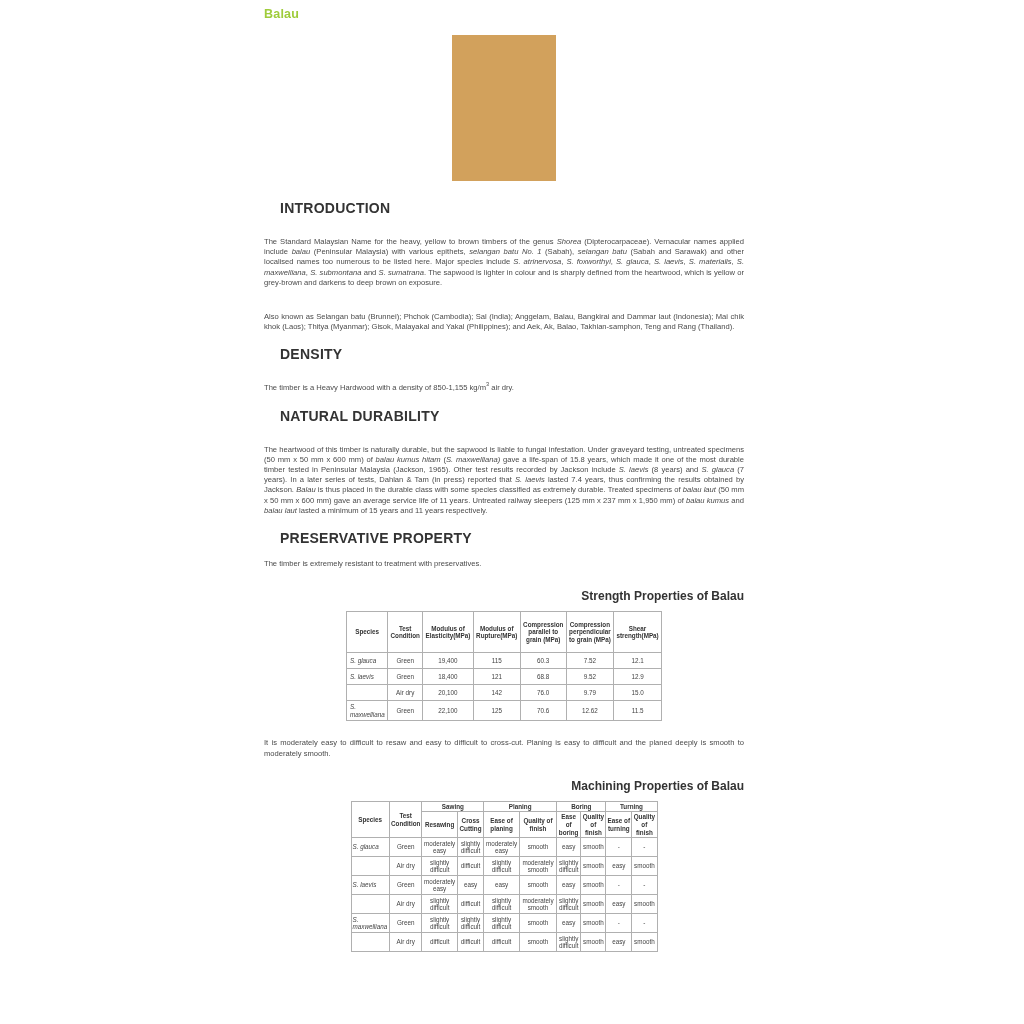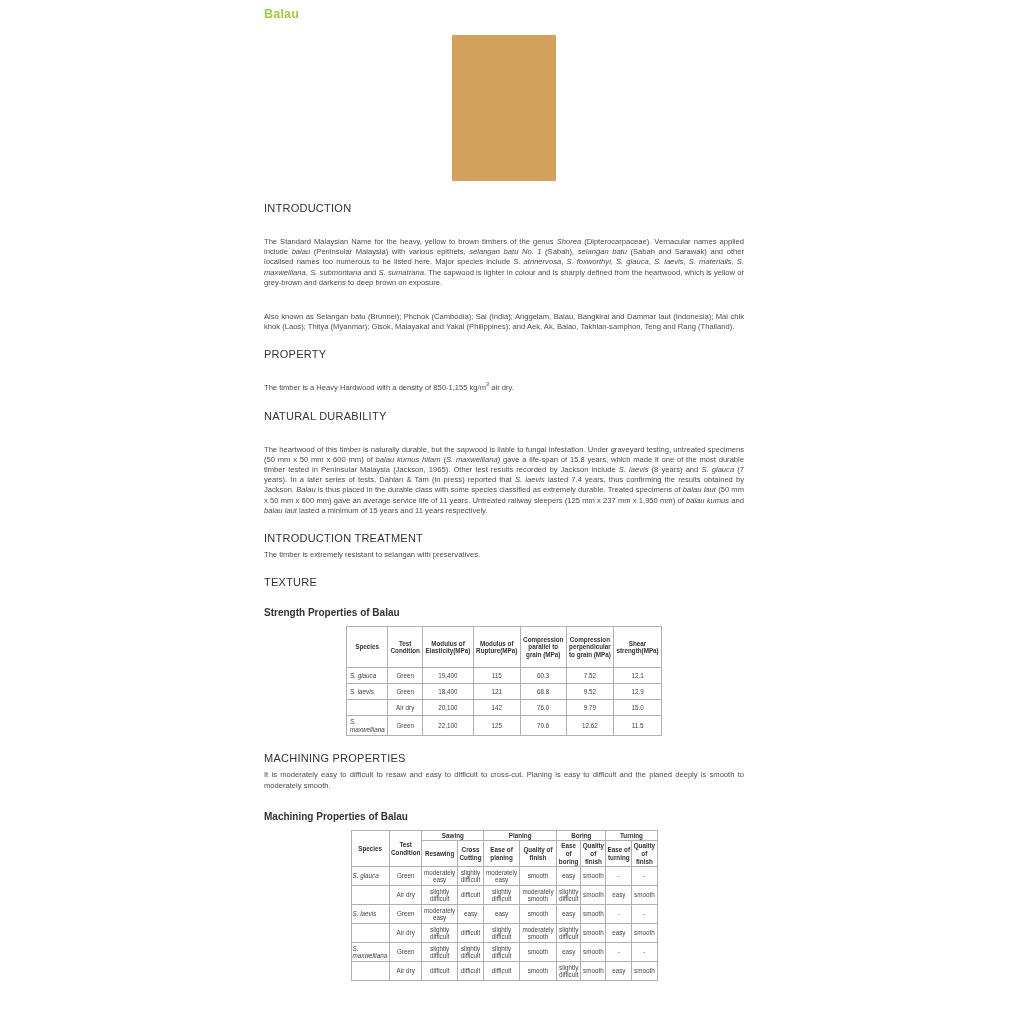--- a/index.html
+++ b/index.html
@@ -58,44 +58,44 @@
         rgba(255,235,200,0.25) 4px, rgba(255,235,200,0.25) 6px),
       repeating-linear-gradient(88deg,
         rgba(90,55,16,0.16) 0px, rgba(90,55,16,0.16) 2px,
         rgba(255,240,210,0.18) 2px, rgba(255,240,210,0.18) 5px),
       repeating-linear-gradient(92deg,
         rgba(255,228,185,0.20) 0px, rgba(255,228,185,0.20) 3px,
         rgba(150,95,35,0.14) 3px, rgba(150,95,35,0.14) 7px),
       linear-gradient(90deg, #c9964f 0%, #dbae６8 25%, #cf9f5a 50%, #dcb070 72%, #c99550 100%);
   }
   h2.section {
-    font-size: 11px;
-    font-weight: normal;
+    font-size: 14px;
+    font-weight: bold;
     color: #333333;
-    margin: 0;
+    margin: 16px;
     padding: 0;
     letter-spacing: 0.25px;
     line-height: 10px;
   }
   .sec-block { margin-top: 17px; }
   .sec-block.first { margin-top: 18px; }
   p.body {
     font-size: 7.6px;
     line-height: 10.2px;
     text-align: justify;
     color: #4a4a4a;
     margin: 24px 0 0 0;
   }
   p.body.tight { margin-top: 7px; }
   i { font-style: italic; }
   sup { font-size: 5.6px; vertical-align: super; line-height: 0; }
 
   .table-title {
-    text-align: left;
-    font-size: 10px;
+    text-align: right;
+    font-size: 12px;
     font-weight: bold;
     color: #333;
     margin-top: 20px;
   }
   table.dtable {
     border-collapse: collapse;
     margin: 8px auto 0 auto;
     border: 1px solid #999;
     background: #fff;
   }
@@ -159,40 +159,39 @@
 
     <div class="sec-block first">
       <h2 class="section">INTRODUCTION</h2>
       <p class="body">
         The Standard Malaysian Name for the heavy, yellow to brown timbers of the genus <i>Shorea</i> (Dipterocarpaceae). Vernacular names applied include <i>balau</i> (Peninsular Malaysia) with various epithets, <i>selangan batu No. 1</i> (Sabah), <i>selangan batu</i> (Sabah and Sarawak) and other localised names too numerous to be listed here. Major species include <i>S. atrinervosa</i>, <i>S. foxworthyi</i>, <i>S. glauca</i>, <i>S. laevis</i>, <i>S. materialis</i>, <i>S. maxwelliana</i>, <i>S. submontana</i> and <i>S. sumatrana</i>. The sapwood is lighter in colour and is sharply defined from the heartwood, which is yellow or grey-brown and darkens to deep brown on exposure.
       </p>
       <p class="body">Also known as Selangan batu (Brunnei); Phchok (Cambodia); Sal (India); Anggelam, Balau, Bangkirai and Dammar laut (Indonesia); Mai chik khok (Laos); Thitya (Myanmar); Gisok, Malayakal and Yakal (Philippines); and Aek, Ak, Balao, Takhian-samphon, Teng and Rang (Thailand).</p>
     </div>
 
     <div class="sec-block">
-      <h2 class="section">PROPERTY</h2>
+      <h2 class="section">DENSITY</h2>
       <p class="body">
         The timber is a Heavy Hardwood with a density of 850-1,155 kg/m<sup>3</sup> air dry.
       </p>
     </div>
 
     <div class="sec-block">
       <h2 class="section">NATURAL DURABILITY</h2>
       <p class="body">
         The heartwood of this timber is naturally durable, but the sapwood is liable to fungal infestation. Under graveyard testing, untreated specimens (50 mm x 50 mm x 600 mm) of <i>balau kumus hitam</i> (<i>S. maxwelliana)</i> gave a life-span of 15.8 years, which made it one of the most durable timber tested in Peninsular Malaysia (Jackson, 1965). Other test results recorded by Jackson include <i>S. laevis</i> (8 years) and <i>S. glauca</i> (7 years). In a later series of tests, Dahlan &amp; Tam (in press) reported that <i>S. laevis</i> lasted 7.4 years, thus confirming the results obtained by Jackson. <i>Balau</i> is thus placed in the durable class with some species classified as extremely durable. Treated specimens of <i>balau laut</i> (50 mm x 50 mm x 600 mm) gave an average service life of 11 years. Untreated railway sleepers (125 mm x 237 mm x 1,950 mm) of <i>balau kumus</i> and <i>balau laut</i> lasted a minimum of 15 years and 11 years respectively.
       </p>
     </div>
 
     <div class="sec-block">
-      <h2 class="section">INTRODUCTION TREATMENT</h2>
-      <p class="body tight">The timber is extremely resistant to selangan with preservatives.</p>
-    </div>
-
-    <div class="sec-block">
-      <h2 class="section">TEXTURE</h2>
+      <h2 class="section">PRESERVATIVE PROPERTY</h2>
+      <p class="body tight">The timber is extremely resistant to treatment with preservatives.</p>
+    </div>
+
+    <div class="sec-block">
     </div>
 
 
     <div class="table-title">Strength Properties of Balau</div>
     <table class="dtable" id="strength-table">
       <thead>
         <tr>
           <th class="c0">Species</th>
           <th class="c1">Test Condition</th>
           <th class="c2">Modulus of Elasticity(MPa)</th>
@@ -236,21 +235,20 @@
           <td>22,100</td>
           <td>125</td>
           <td>70.6</td>
           <td>12.62</td>
           <td>11.5</td>
         </tr>
       </tbody>
     </table>
 
     <div class="sec-block">
-      <h2 class="section">MACHINING PROPERTIES</h2>
       <p class="body tight">It is moderately easy to difficult to resaw and easy to difficult to cross-cut. Planing is easy to difficult and the planed deeply is smooth to moderately smooth.</p>
     </div>
 
     <div class="table-title">Machining Properties of Balau</div>
     <table class="dtable" id="machining-table">
       <thead>
         <tr>
           <th class="mc-species" rowspan="2">Species</th>
           <th class="mc-cond" rowspan="2">Test Condition</th>
           <th colspan="2">Sawing</th>

